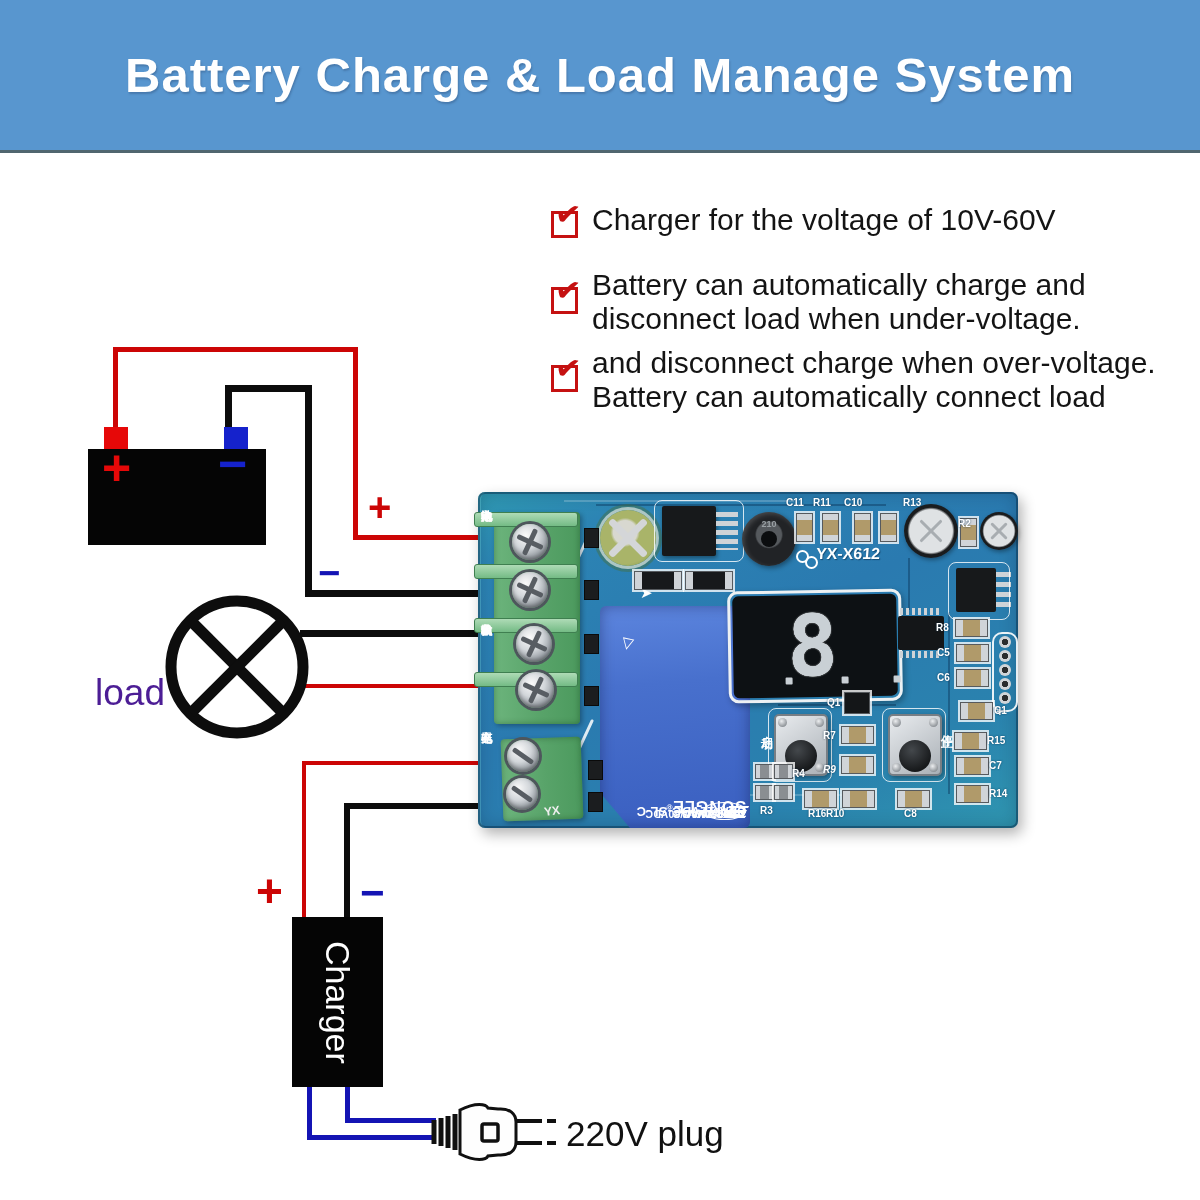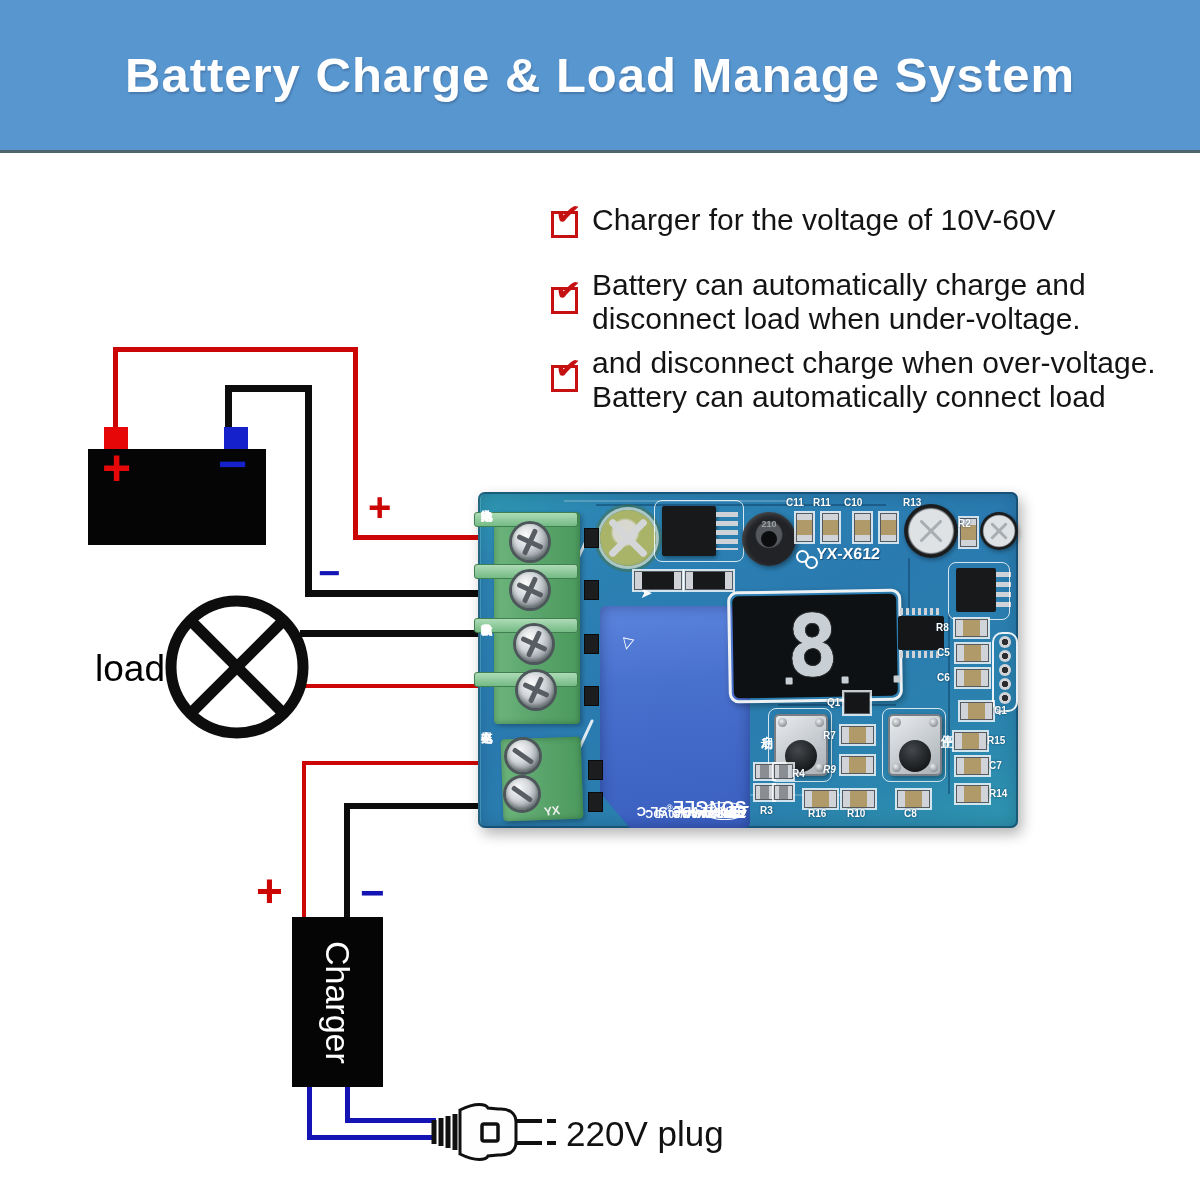--- a/index.html
+++ b/index.html
@@ -21,21 +21,21 @@
   .wire.red{background:#cc0505}.wire.black{background:#0c0c0c}.wire.blue{background:#1414b4}
   .plabel{position:absolute;font-weight:bold;line-height:1;z-index:4}
   .plabel.red{color:#cc0505}.plabel.blue{color:#1414b4}
   
   .blackbox{position:absolute;background:#050505;z-index:2}
   .term{position:absolute;z-index:2}
   .battery-name{position:absolute;left:0;right:0;top:38px;text-align:center;color:#f4f4f4;font-size:39px}
   .bat-sign{position:absolute;font-weight:bold;font-size:50px;line-height:1}
   .charger-name{position:absolute;inset:0;display:flex;align-items:center;justify-content:center;
                 writing-mode:vertical-rl;color:#fff;font-size:34px}
-  .loadtext{position:absolute;left:95px;top:648px;font-size:37px;color:#000000}
+  .loadtext{position:absolute;left:95px;top:672px;font-size:37px;color:#4c1d95}
   .plugtext{position:absolute;left:566px;top:1114px;font-size:35px;color:#111}
   svg.fig{position:absolute;z-index:2}
   
   #board{position:absolute;left:478px;top:492px;width:540px;height:336px;z-index:3;border-radius:7px;
          background:linear-gradient(155deg,#2f9ab2 0%,#2c84b4 14%,#2a7ab0 45%,#2a82ae 78%,#2f96b0 100%);
          box-shadow:inset 0 0 0 2px rgba(10,50,80,.5),inset 3px 0 0 rgba(120,220,230,.3),
                     inset 0 0 18px rgba(0,20,40,.25),4px 6px 14px rgba(0,0,0,.3)}
   #board *{position:absolute}
   .edge-stack{left:3px;width:17px;text-align:center;color:#fff;z-index:6}
   .edge-stack div{position:static}
@@ -375,21 +375,21 @@
     <div class="smd-label" style="left: 511px; top: 268px;">C7</div>
     <div class="smd h" style="left: 478px; top: 293px;"></div>
     <div class="smd-label" style="left: 511px; top: 296px;">R14</div>
     <div class="smd h" style="left: 363px; top: 234px;"></div>
     <div class="smd-label" style="left: 345px; top: 238px;">R7</div>
     <div class="smd h" style="left: 363px; top: 264px;"></div>
     <div class="smd-label" style="left: 345px; top: 272px; font-style: italic;">R9</div>
     <div class="smd h" style="left: 326px; top: 298px;"></div>
     <div class="smd-label" style="left: 330px; top: 316px;">R16</div>
     <div class="smd h" style="left: 364px; top: 298px;"></div>
-    <div class="smd-label" style="left: 369px; top: 316px;">R10</div>
+    <div class="smd-label" style="left: 348px; top: 316px;">R10</div>
     <div class="smd h" style="left: 419px; top: 298px;"></div>
     <div class="smd-label" style="left: 426px; top: 316px;">C8</div>
     <div class="smd q" style="left: 366px; top: 200px;"></div>
     <div class="smd-label" style="left: 349px; top: 205px;">Q1</div>
     <div class="smd s" style="left: 277px; top: 272px;"></div>
     <div class="smd-label" style="left: 314px; top: 276px;">R4</div>
     <div class="smd s" style="left: 296px; top: 272px;"></div>
     <div class="smd s" style="left: 277px; top: 293px;"></div>
     <div class="smd-label" style="left: 282px; top: 313px;">R3</div>
     <div class="smd s" style="left: 296px; top: 293px;"></div>

